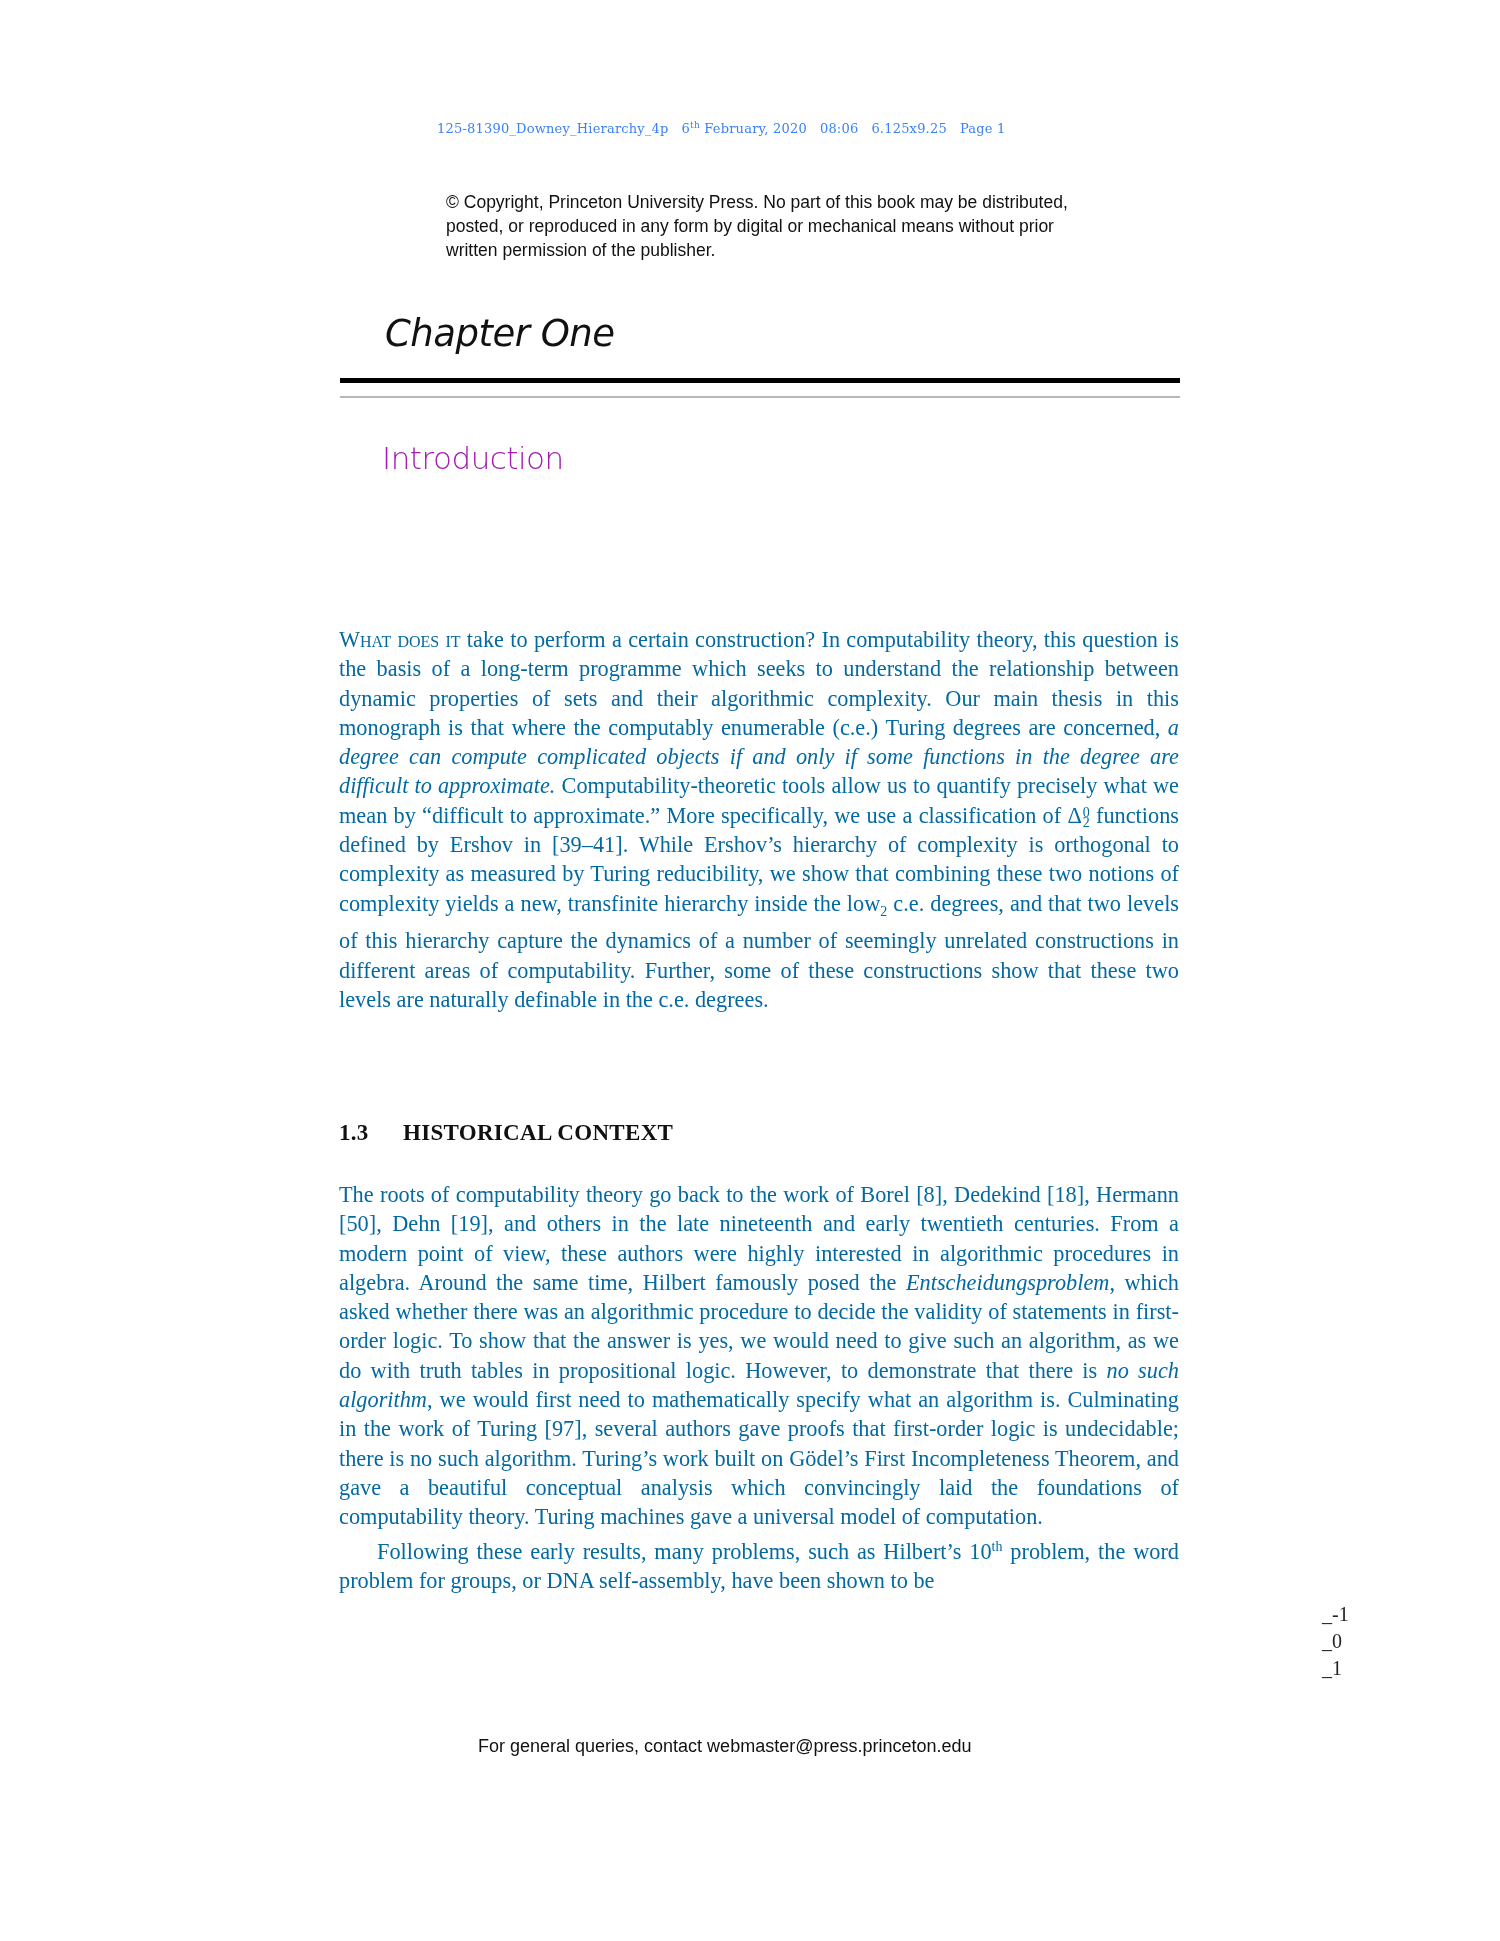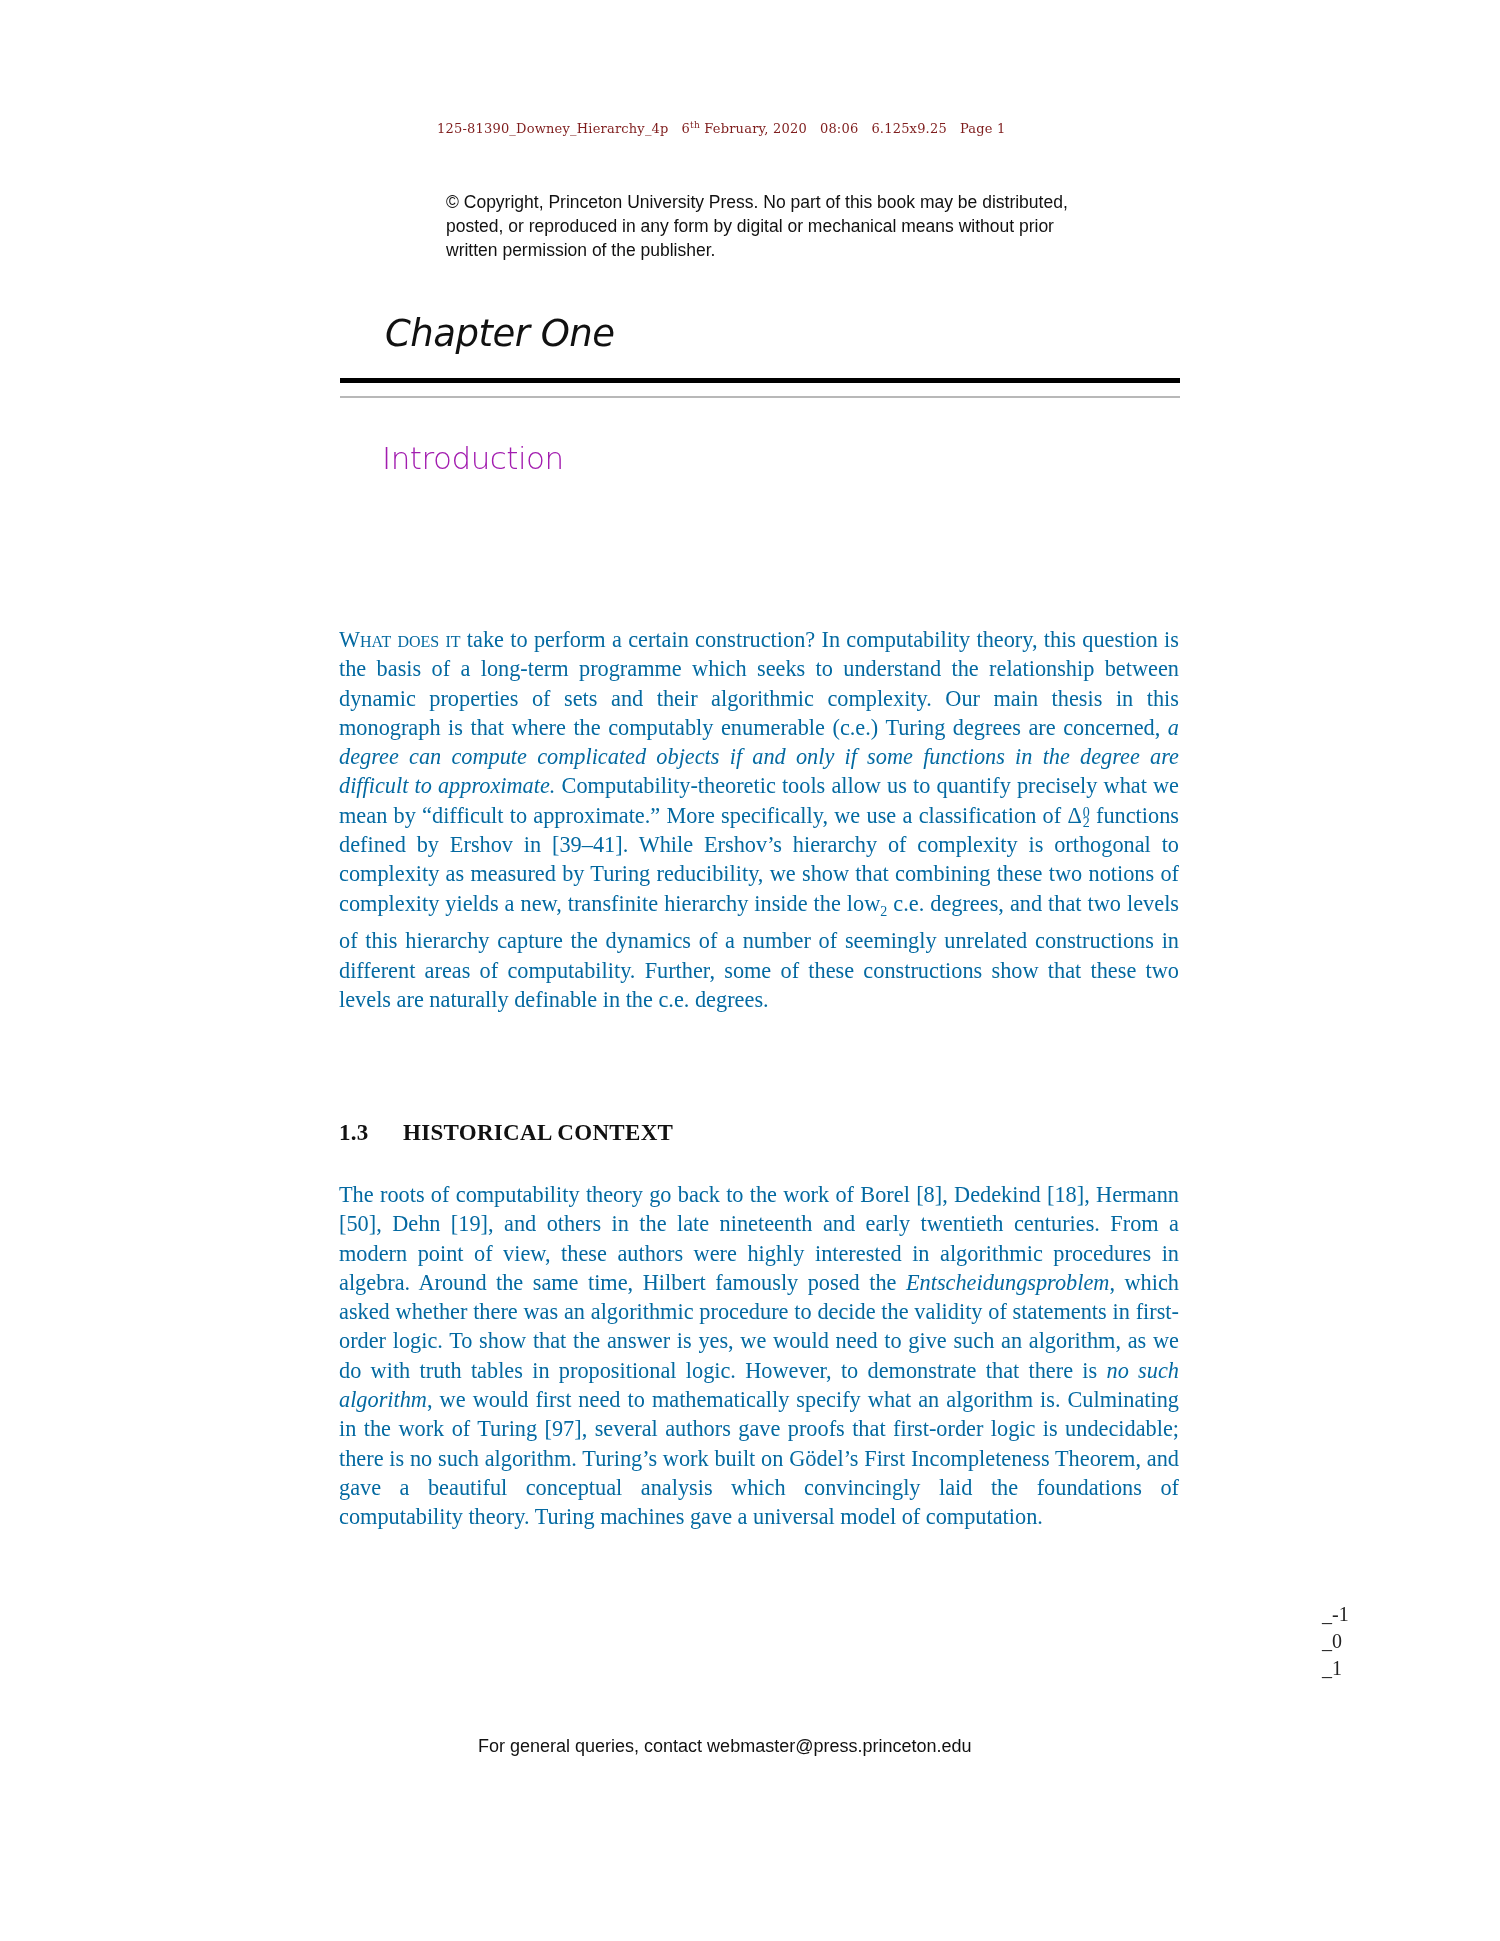--- a/index.html
+++ b/index.html
@@ -1,18 +1,18 @@
 <!DOCTYPE html>
 <html><head>
 <meta charset="utf-8">
 <style>
   html, body { margin:0; padding:0; background:#ffffff; }
   body { width:1500px; height:1941px; position:relative; overflow:hidden; color:#111; }
   .abs { position:absolute; }
-  .header-line { left:437px; top:120px; font-family:"DejaVu Serif", serif; font-size:13px; color:#7f1d1d; letter-spacing:0.2px; white-space:pre; }
+  .header-line { left:437px; top:120px; font-family:"DejaVu Serif", serif; font-size:13px; color:#3b82f6; letter-spacing:0.2px; white-space:pre; }
   .header-line sup { font-size:9px; }
   .copyright { left:446px; top:165px; width:640px; font-family:"Liberation Sans", sans-serif; font-size:17.5px; line-height:24px; color:#111;margin-top:25px; }
   .chapter-title { left:385px; top:312px; font-family:"DejaVu Sans", sans-serif; font-style:italic; font-size:37px; font-weight:300; letter-spacing:-0.5px; color:#111; }
   .rule-thick { left:340px; top:378px; width:840px; height:5px; background:#000; }
   .rule-thin { left:340px; top:396px; width:840px; height:2px; background:#b8b8b8; }
   .intro-title { left:382px; top:440px; font-family:"DejaVu Sans", sans-serif; font-size:31px; font-weight:300; letter-spacing:-0.5px; color:#a21caf; }
   .body-text { left:339px; width:840px; font-family:"Liberation Serif", serif; font-size:22.3px; line-height:29.3px; color:#0369a1; text-align:justify; }
   .body-text p { margin:0; }
   .p1 { top:625px; }
   .sc { font-variant:small-caps; }
@@ -36,20 +36,21 @@
 <div class="abs intro-title">Introduction</div>
 
 <div class="abs body-text p1">
   <p><span class="sc">What does it</span><span> take to perform a certain construction? In computability theory, this question is the basis of a long-term programme which seeks to understand the relationship between dynamic properties of sets and their algorithmic complexity. Our main thesis in this monograph is that where the computably enumerable (c.e.) Turing degrees are concerned, </span><em>a degree can compute complicated objects if and only if some functions in the degree are difficult to approximate.</em><span> Computability-theoretic tools allow us to quantify precisely what we mean by “difficult to approximate.” More specifically, we use a classification of </span><span><span>Δ</span><span style="display:inline-block;vertical-align:middle;line-height:10px;font-size:14px;margin-left:1px;"><span style="display:block;">0</span><span style="display:block;">2</span></span></span><span> functions defined by Ershov in [39–41]. While Ershov’s hierarchy of complexity is orthogonal to complexity as measured by Turing reducibility, we show that combining these two notions of complexity yields a new, transfinite hierarchy inside the low</span><sub style="font-size:14px;">2</sub><span> c.e. degrees, and that two levels of this hierarchy capture the dynamics of a number of seemingly unrelated constructions in different areas of computability. Further, some of these constructions show that these two levels are naturally definable in the c.e. degrees.</span></p>
 </div>
 
 <div class="abs section-heading"><span class="num">1.3</span><span>HISTORICAL CONTEXT</span></div>
 
 <div class="abs body-text p2">
   <p><span>The roots of computability theory go back to the work of Borel [8], Dedekind [18], Hermann [50], Dehn [19], and others in the late nineteenth and early twentieth centuries. From a modern point of view, these authors were highly interested in algorithmic procedures in algebra. Around the same time, Hilbert famously posed the </span><em>Entscheidungsproblem</em><span>, which asked whether there was an algorithmic procedure to decide the validity of statements in first-order logic. To show that the answer is yes, we would need to give such an algorithm, as we do with truth tables in propositional logic. However, to demonstrate that there is </span><em>no such algorithm</em><span>, we would first need to mathematically specify what an algorithm is. Culminating in the work of Turing [97], several authors gave proofs that first-order logic is undecidable; there is no such algorithm. Turing’s work built on Gödel’s First Incompleteness Theorem, and gave a beautiful conceptual analysis which convincingly laid the foundations of computability theory. Turing machines gave a universal model of computation.</span></p>
+  <p class="indent"><span>Following these early results, many problems, such as Hilbert’s 10</span><sup style="font-size:14px;">th</sup><span> problem, the word problem for groups, or DNA self-assembly, have been shown to be</span></p>
 </div>
 
 <div class="abs line-markers">
   <div>_-1</div>
   <div>_0</div>
   <div>_1</div>
 </div>
 
 <div class="abs footer">For general queries, contact webmaster@press.princeton.edu</div>
 

